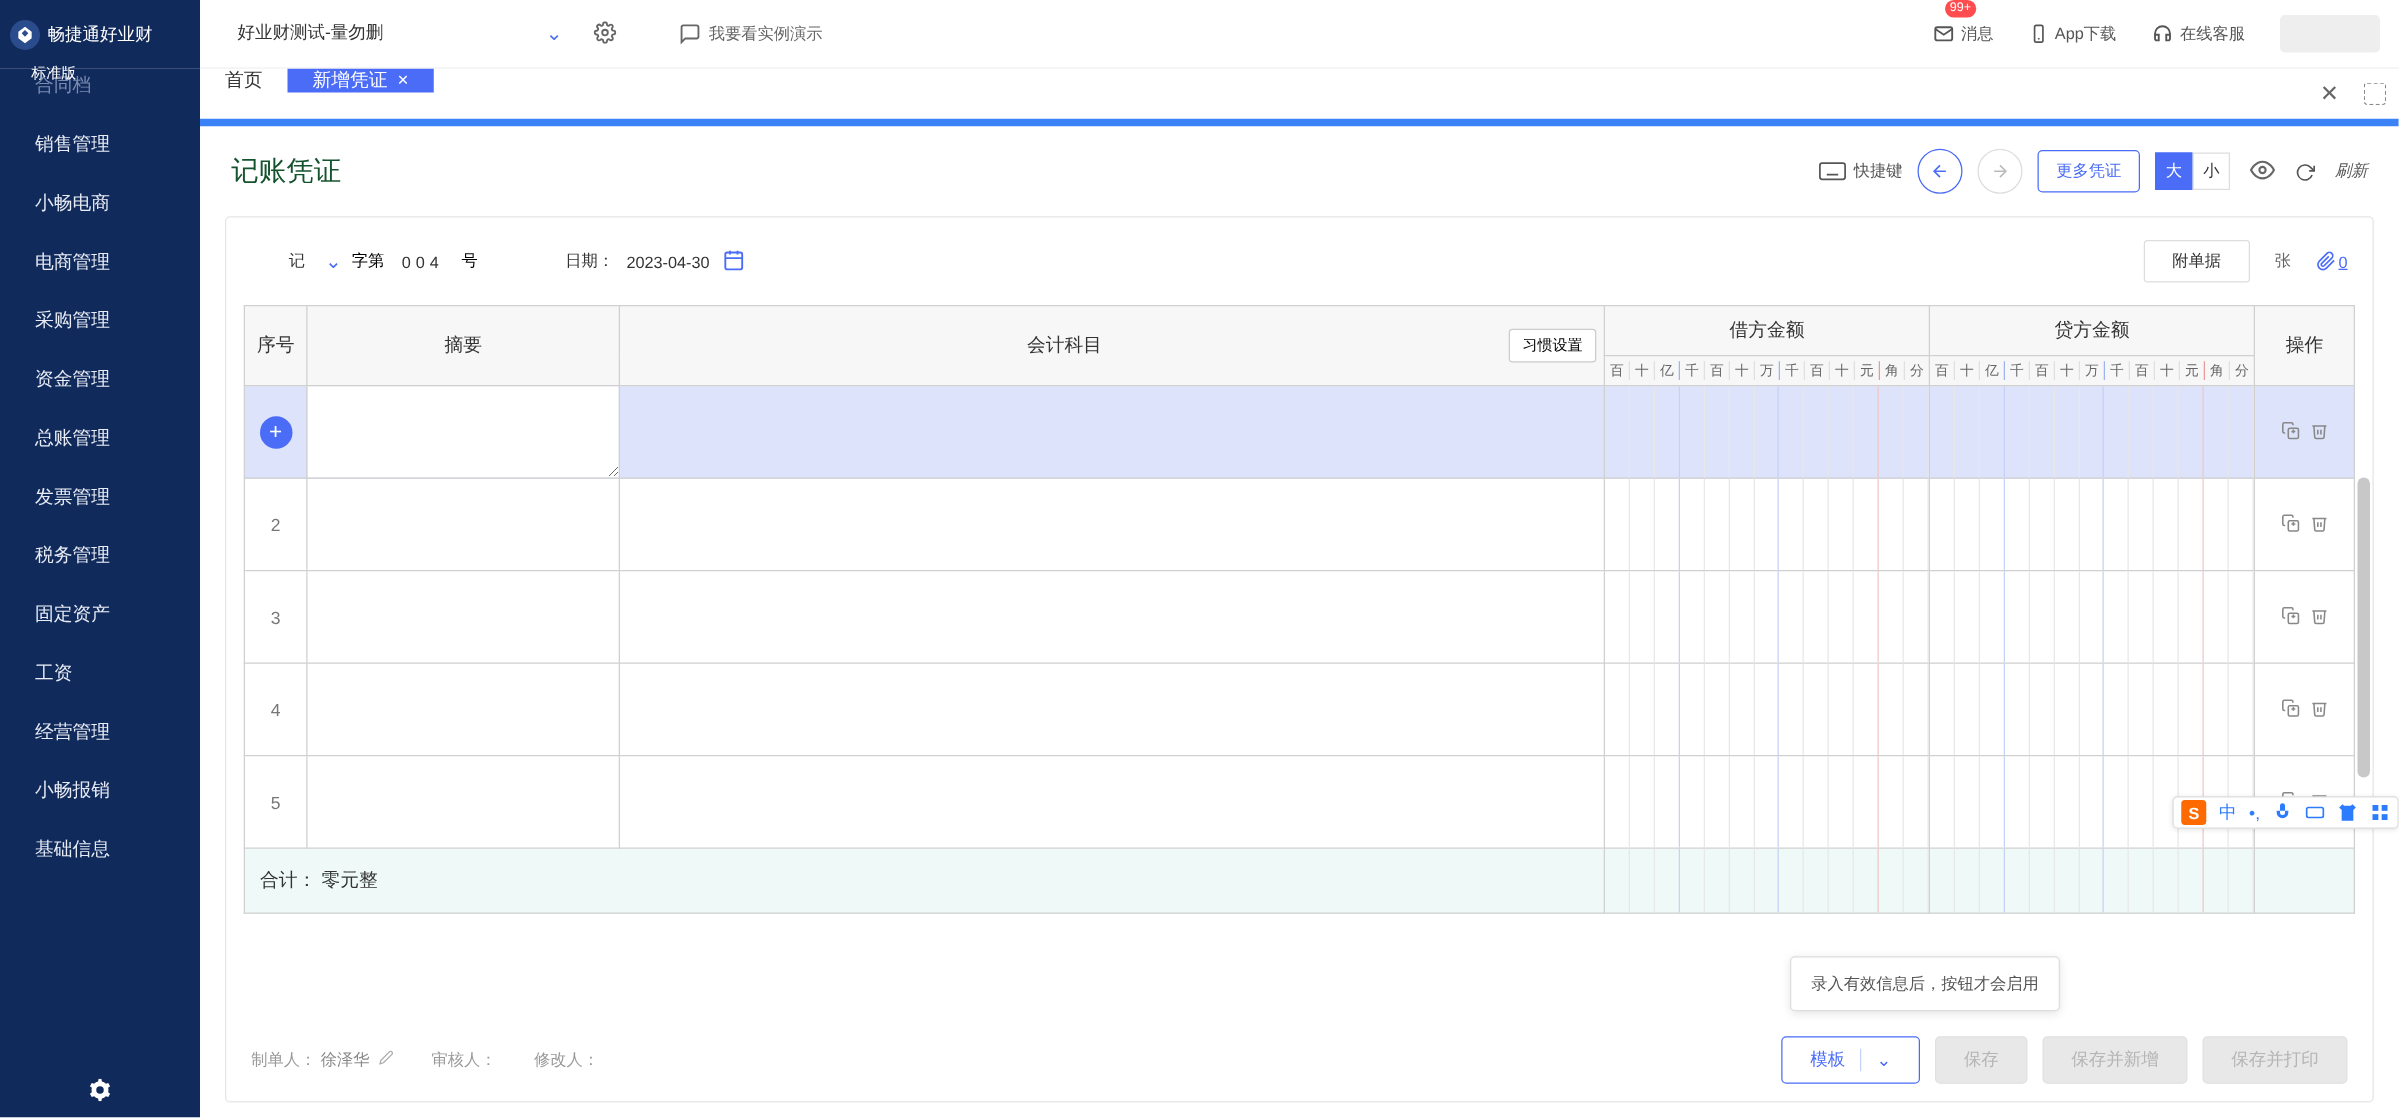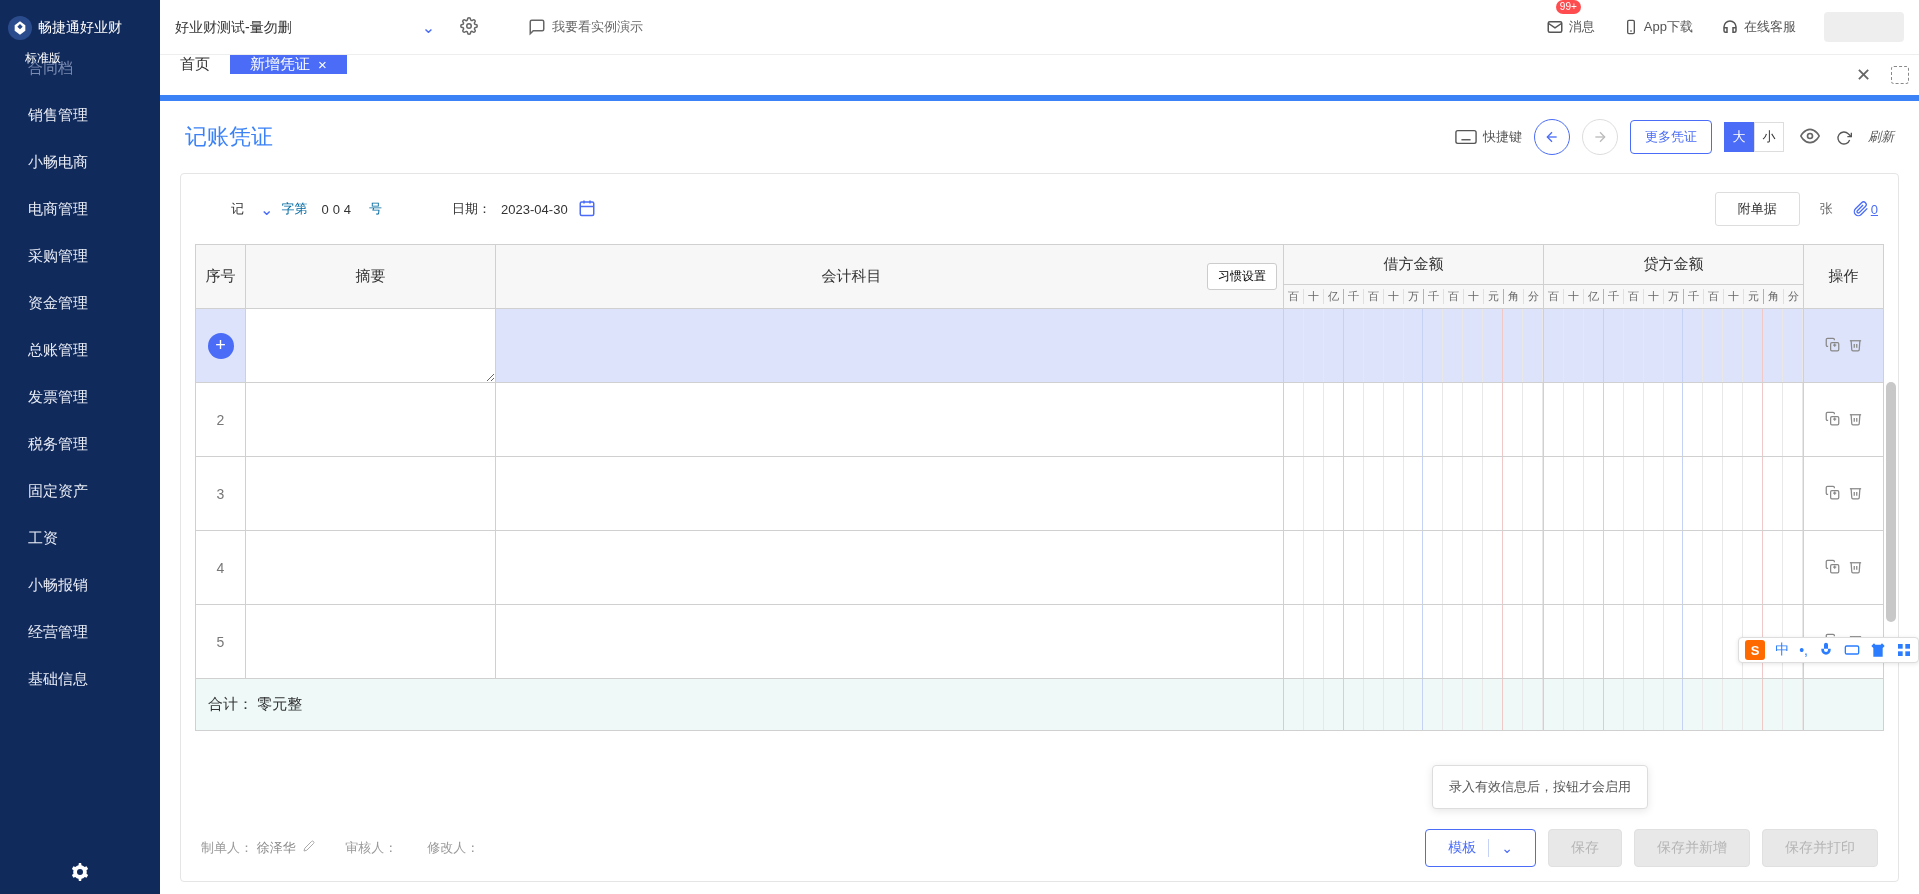--- a/index.html
+++ b/index.html
@@ -3,21 +3,21 @@
 <meta charset="utf-8">
 <style>
 * { margin: 0; padding: 0; box-sizing: border-box; }
 body { font-family: "Microsoft YaHei", sans-serif; font-size: 13px; color: #333; background: #fff; overflow: hidden; width: 1919px; height: 894px; position: relative; }
 .app-header { height: 55px; display: flex; align-items: center; padding: 0 15px; border-bottom: 1px solid #eee; }
 .logo-area { display: flex; align-items: center; width: 145px; padding-left: 8px; }
 .logo-icon { width: 24px; height: 24px; background: #2b4c8c; border-radius: 50%; display: flex; align-items: center; justify-content: center; }
 .logo-icon svg { width: 16px; height: 16px; }
 .logo-text { color: #fff; font-size: 14px; margin-left: 6px; font-weight: 500; }
 .edition-badge { position: absolute; left: 25px; top: 50px; color: #fff; font-size: 12px; z-index: 10; }
-.org-selector { display: flex; align-items: flex-end; color: #333; font-size: 14px; }
+.org-selector { display: flex; align-items: flex-start; color: #333; font-size: 14px; margin-left: 15px; }
 .org-chevron { color: #4a6cf7; margin-left: 130px; font-size: 16px; }
 .settings-icon-btn { margin-left: 25px; color: #666; cursor: pointer; }
 .demo-link { display: flex; align-items: center; margin-left: 50px; color: #666; cursor: pointer; }
 .demo-link svg { margin-right: 6px; }
 .header-right { margin-left: auto; display: flex; gap: 28px; }
 .hr-item { display: flex; align-items: center; color: #555; cursor: pointer; position: relative; }
 .hr-item svg { margin-right: 5px; }
 .badge-99 { position: absolute; top: -12px; left: 10px; background: #ff4d4f; color: #fff; font-size: 10px; padding: 1px 4px; border-radius: 8px; line-height: 12px; }
 .avatar-ph { width: 80px; height: 30px; background: #eee; border-radius: 4px; }
 .sidebar { position: absolute; left: 0; top: 55px; bottom: 0; width: 160px; background: #112a5c; color: #fff; display: flex; flex-direction: column; }
@@ -27,37 +27,37 @@
 .sb-gear { text-align: center; padding: 10px 0; }
 .main-area { position: absolute; left: 160px; top: 55px; right: 0; bottom: 0; background: #fff; display: flex; flex-direction: column; }
 .tabs-bar { height: 46px; display: flex; align-items: flex-start; border-bottom: 6px solid #3b82f6; position: relative; }
 .tab { padding: 0 20px; display: flex; align-items: center; font-size: 15px; cursor: pointer; }
 .tab.active { background: #4a6cf7; color: #fff; }
 .tab-close { margin-left: 8px; font-size: 15px; }
 .tabs-right { position: absolute; right: 10px; top: 0; display: flex; align-items: center; height: 100%; gap: 20px; }
 .x-close-btn { font-size: 18px; color: #666; cursor: pointer; }
 .fullscreen-icon { width: 18px; height: 18px; border: 1.5px dashed #888; border-radius: 3px; cursor: pointer; }
 .page-header { height: 72px; display: flex; align-items: center; padding: 0 25px; }
-.page-title { font-size: 22px; color: #3b82f6; }
+.page-title { font-size: 22px; color: #14532d; }
 .ph-right { margin-left: auto; display: flex; align-items: center; gap: 12px; }
 .kbd-btn { display: flex; align-items: center; color: #555; cursor: pointer; gap: 6px; }
 .nav-circle { width: 36px; height: 36px; border: 1px solid #ddd; border-radius: 50%; display: flex; align-items: center; justify-content: center; cursor: pointer; }
 .nav-circle.active { border-color: #4a6cf7; color: #4a6cf7; }
 .more-vouchers { border: 1px solid #4a6cf7; color: #4a6cf7; padding: 7px 14px; border-radius: 4px; cursor: pointer; }
 .size-toggle { display: flex; }
 .size-btn { width: 30px; height: 30px; display: flex; align-items: center; justify-content: center; border: 1px solid #ddd; cursor: pointer; font-size: 13px; }
 .size-btn.active { background: #4a6cf7; color: #fff; border-color: #4a6cf7; }
 .eye-icon { color: #666; cursor: pointer; padding: 0 4px; }
 .refresh-btn { display: flex; align-items: flex-end; color: #555; cursor: pointer; gap: 16px; font-style: italic; }
 .voucher-card { margin: 0 20px 12px 20px; border: 1px solid #e5e5e5; border-radius: 4px; flex: 1; display: flex; flex-direction: column; padding: 18px 0 14px 0; min-height: 0; }
 .voucher-top { display: flex; align-items: center; padding: 0 20px 18px 42px; }
 .vt-left { display: flex; align-items: center; gap: 8px; }
 .vt-word { padding: 4px 8px; }
 .vt-chev { color: #4a6cf7; font-size: 16px; }
-.vt-nolabel { color: #0369a1; }
+.vt-nolabel { color: #000000; }
 .vt-no { padding: 2px 6px; letter-spacing: 4px; }
 .vt-date-area { margin-left: 70px; display: flex; align-items: center; gap: 10px; }
 .cal-icon { color: #4a6cf7; cursor: pointer; }
 .vt-right { margin-left: auto; display: flex; align-items: center; gap: 20px; }
 .attach-btn { border: 1px solid #ddd; padding: 7px 22px; border-radius: 3px; cursor: pointer; }
 .zhang-label { color: #666; }
 .clip-icon { color: #4a6cf7; display: flex; align-items: center; gap: 2px; cursor: pointer; }
 .table-wrap { padding: 0 14px; flex: 1; display: flex; flex-direction: column; min-height: 0; position: relative; }
 .vt-table { width: 100%; border-collapse: collapse; table-layout: fixed; }
 .vt-table th, .vt-table td { border: 1px solid #d0d0d0; }
@@ -168,22 +168,22 @@
     <div class="sb-item">销售管理</div>
     <div class="sb-item">小畅电商</div>
     <div class="sb-item">电商管理</div>
     <div class="sb-item">采购管理</div>
     <div class="sb-item">资金管理</div>
     <div class="sb-item">总账管理</div>
     <div class="sb-item">发票管理</div>
     <div class="sb-item">税务管理</div>
     <div class="sb-item">固定资产</div>
     <div class="sb-item">工资</div>
+    <div class="sb-item">经营管理</div>
     <div class="sb-item">小畅报销</div>
-    <div class="sb-item">经营管理</div>
     <div class="sb-item">基础信息</div>
   </div>
   <div class="sb-gear">
     <svg width="18" height="18" viewBox="0 0 24 24" fill="#fff">
         <path d="M12 8a4 4 0 1 0 0 8 4 4 0 0 0 0-8zm9 4a9 9 0 0 1-.34 2.47l2.12 1.65-2 3.46-2.49-1a9 9 0 0 1-4.29 2.48L13.5 24h-3l-.5-2.94a9 9 0 0 1-4.29-2.48l-2.49 1-2-3.46 2.12-1.65A9 9 0 0 1 3 12a9 9 0 0 1 .34-2.47L1.22 7.88l2-3.46 2.49 1A9 9 0 0 1 10 2.94L10.5 0h3l.5 2.94a9 9 0 0 1 4.29 2.48l2.49-1 2 3.46-2.12 1.65A9 9 0 0 1 21 12z"></path>
       </svg>
   </div>
 </div>
 
 <div class="main-area">

